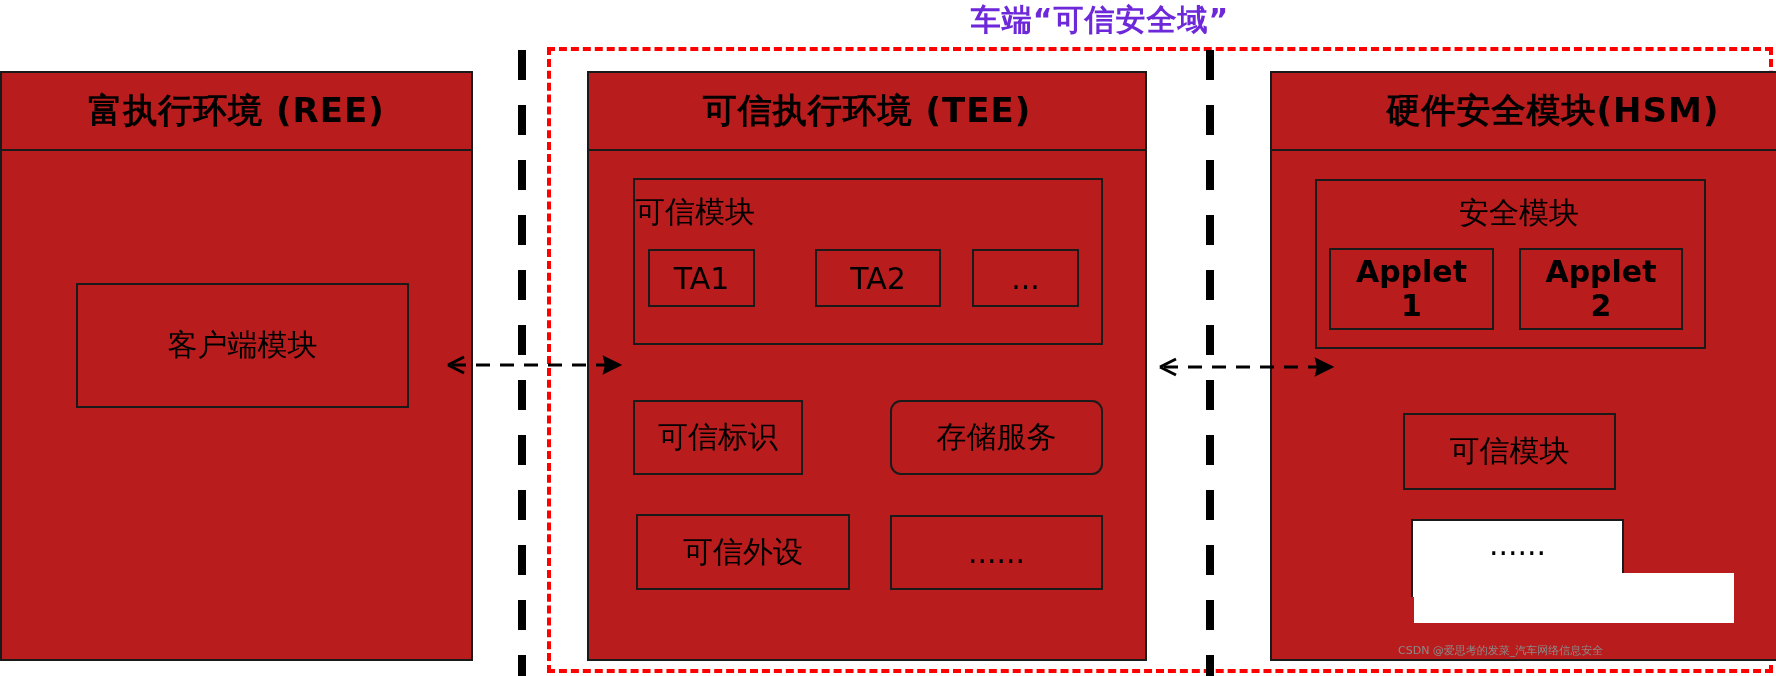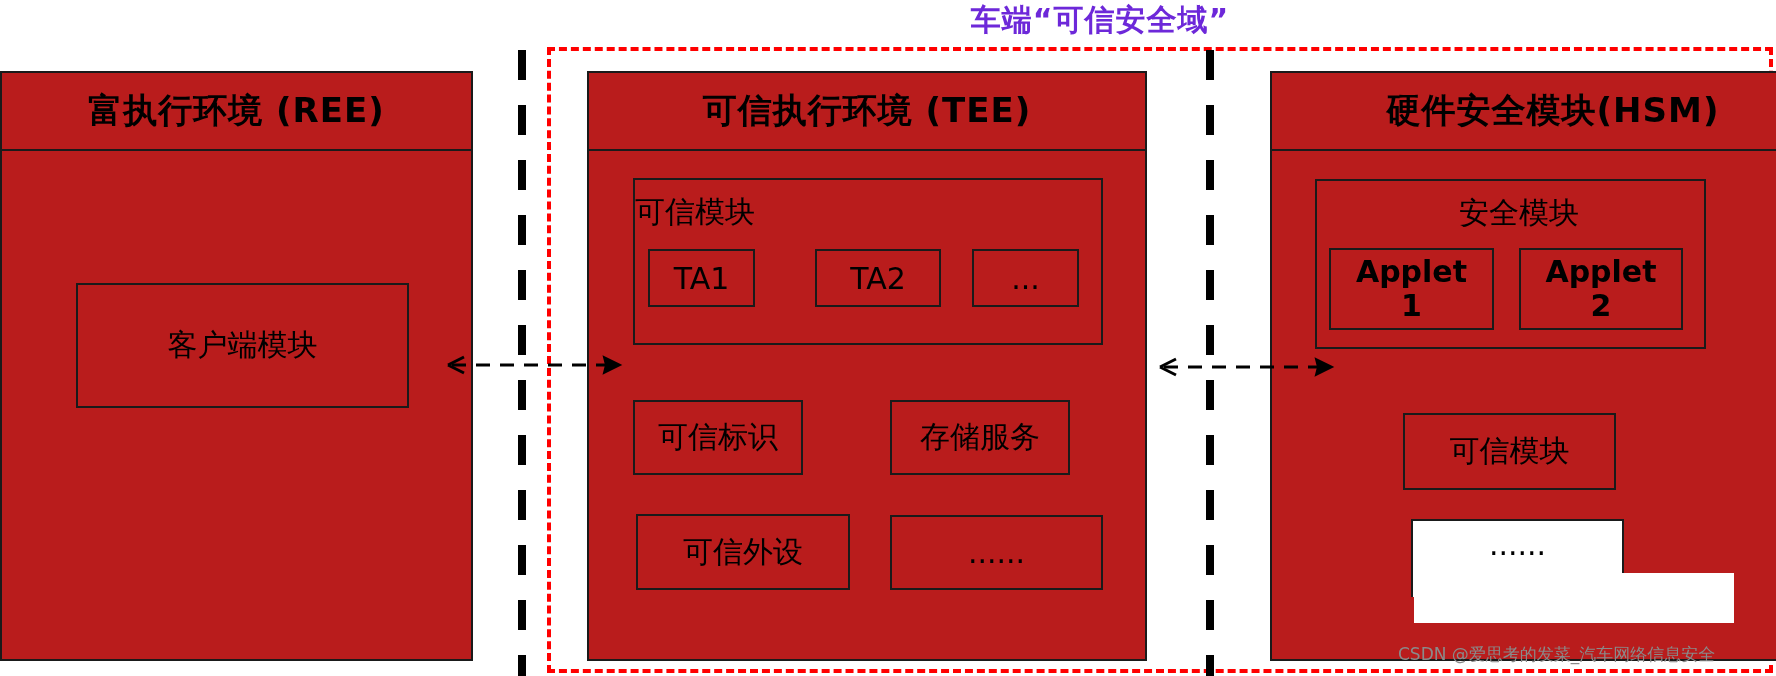--- a/index.html
+++ b/index.html
@@ -12,21 +12,21 @@
          display:flex; align-items:center; justify-content:center; font-weight:bold; font-size:34px; letter-spacing:1px; }
   .lbl { font-size:30px; }
   .lbl-sm { font-size:30px; }
   .bold { font-weight:bold; }
   .vdash { position:absolute; width:8px; top:50px; height:626px;
            background:repeating-linear-gradient(to bottom,#000 0,#000 30px,transparent 30px,transparent 55px); }
   .red-frame { position:absolute; left:547px; top:47px; width:1226px; height:626px;
                border:4px dashed #ff0000; box-sizing:border-box; }
   .red-title { position:absolute; left:900px; top:0; width:400px; height:40px; color:#6d28d9;
                font-weight:bold; font-size:30px; text-align:center; line-height:40px; letter-spacing:1px; }
-  .watermark { position:absolute; left:1398px; top:643px; font-size:17px; color:#8a8a8a; white-space:nowrap; }
+  .watermark { position:absolute; left:1398px; top:643px; font-size:11px; color:#8a8a8a; white-space:nowrap; }
   svg.arrows { position:absolute; left:0; top:0; }
 </style>
 </head>
 <body>
 
 <div class="red-title">车端“可信安全域”</div>
 <div class="red-frame"></div>
 
 <div class="vdash" style="left:518px;"></div>
 <div class="vdash" style="left:1206px;"></div>
@@ -40,21 +40,21 @@
   <div class="hdr">可信执行环境 (TEE)</div>
 </div>
 <div class="box" style="left:633px; top:178px; width:470px; height:167px;">
   <div class="abs lbl" style="left:0; right:0; top:12px; text-align:left;">可信模块</div>
 </div>
 <div class="box center lbl" style="left:648px; top:249px; width:107px; height:58px;">TA1</div>
 <div class="box center lbl" style="left:815px; top:249px; width:126px; height:58px;">TA2</div>
 <div class="box center lbl" style="left:972px; top:249px; width:107px; height:58px;">...</div>
 
 <div class="box center lbl-sm" style="left:633px; top:400px; width:170px; height:75px;">可信标识</div>
-<div class="box center lbl-sm" style="left:890px; top:400px; width:180px; height:75px;">存储服务</div>
+<div class="box center lbl-sm" style="left:890px; top:400px; width:213px; height:75px;border-radius:11px;">存储服务</div>
 <div class="box center lbl-sm" style="left:636px; top:514px; width:214px; height:76px;">可信外设</div>
 <div class="box center lbl-sm" style="left:890px; top:515px; width:213px; height:75px;">......</div>
 
 <div class="box" style="left:1270px; top:71px; width:566px; height:590px;">
   <div class="hdr">硬件安全模块(HSM)</div>
 </div>
 <div class="box" style="left:1315px; top:179px; width:391px; height:170px;">
   <div class="abs lbl" style="left:17px; right:0; top:12px; text-align:center;">安全模块</div>
 </div>
 <div class="box bold" style="left:1329px; top:248px; width:165px; height:82px; font-size:30px; line-height:34px; text-align:center; padding-top:5px;">

